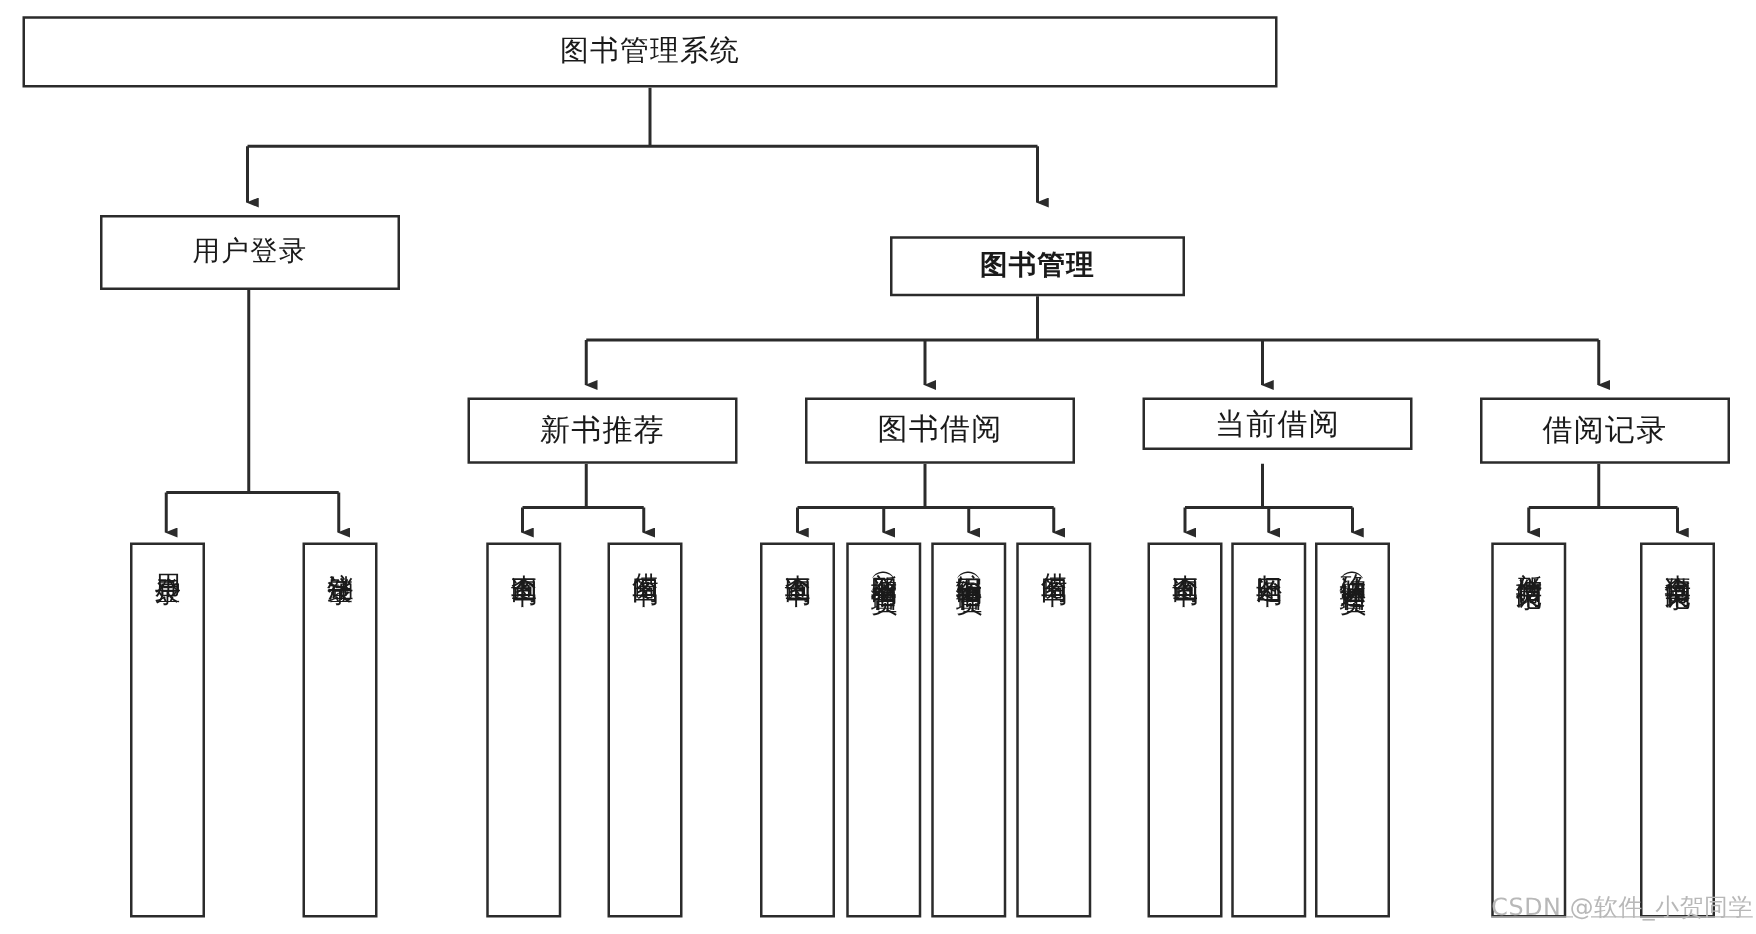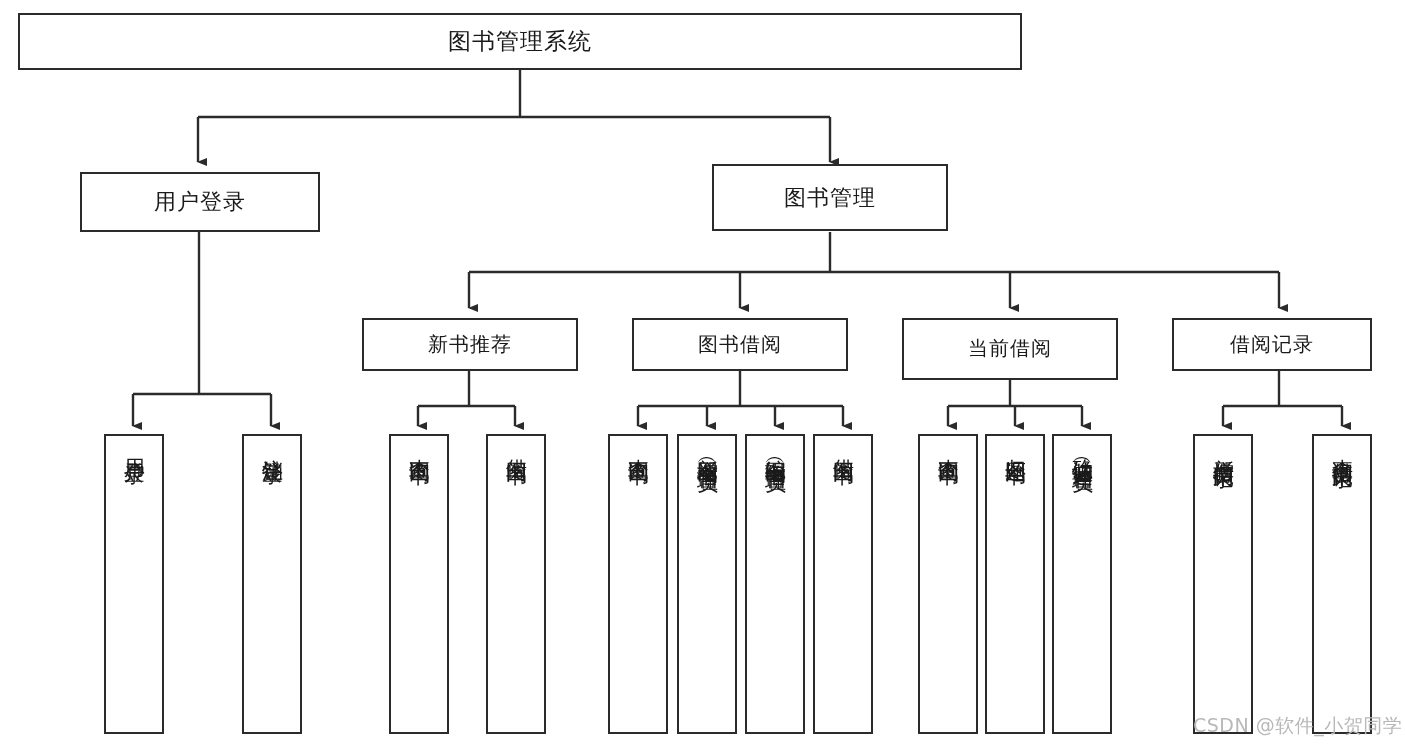--- a/index.html
+++ b/index.html
@@ -37,21 +37,22 @@
     line-height: 1.18;
     text-align: right;
   }
   .node.root {
     font-size: 23px;
   }
   .node.lvl2 {
     font-size: 22px;
   }
   .node.lvl3 {
-    font-size: 20px;
+    font-size: 24px;
+    margin-left: 12px;
   }
   .node.leaf {
     font-size: 21px;
     align-items: flex-start;
     justify-content: center;
     padding-top: 6px;
   }
   .vlabel {
     writing-mode: vertical-rl;
     text-orientation: upright;
@@ -64,20 +65,21 @@
     letter-spacing: 1px;
   }
   #watermark {
     position: absolute;
     left: 1193px;
     top: 713px;
     font-size: 19px;
     color: #b8b8b8;
     white-space: nowrap;
     letter-spacing: 0.5px;
+    text-decoration: underline;
   }
 </style>
 </head>
 <body>
 
 <div id="canvas">
 
   <svg id="wires" viewBox="0 0 1405 747">
     <defs>
       <marker id="arrow" markerWidth="9" markerHeight="10" refX="4" refY="9" orient="auto" markerUnits="userSpaceOnUse">
@@ -128,31 +130,31 @@
     </g>
   </svg>
 
   <div class="node root" style="left:18px; top:13px; width:1004px; height:57px;">
     <span class="hlabel">图书管理系统</span>
   </div>
 
   <div class="node lvl2" style="left:80px; top:172px; width:240px; height:60px;">
     <span class="hlabel">用户登录</span>
   </div>
-  <div class="node lvl2" style="left:712px; top:164px; width:236px; height:67px;">
+  <div class="node lvl2" style="left:712px; top:189px; width:236px; height:48px;font-weight:bold;">
     <span class="hlabel">图书管理</span>
   </div>
 
   <div class="node lvl3" style="left:362px; top:318px; width:216px; height:53px;">
     <span class="hlabel">新书推荐</span>
   </div>
   <div class="node lvl3" style="left:632px; top:318px; width:216px; height:53px;font-family:Liberation Serif, serif;">
     <span class="hlabel">图书借阅</span>
   </div>
-  <div class="node lvl3" style="left:902px; top:318px; width:216px; height:62px;">
+  <div class="node lvl3" style="left:902px; top:318px; width:216px; height:42px;">
     <span class="hlabel">当前借阅</span>
   </div>
   <div class="node lvl3" style="left:1172px; top:318px; width:200px; height:53px;">
     <span class="hlabel">借阅记录</span>
   </div>
 
   <div class="node leaf" style="left:104px; top:434px; width:60px; height:300px;">
     <span class="vlabel">用户登录</span>
   </div>
   <div class="node leaf" style="left:242px; top:434px; width:60px; height:300px;">

